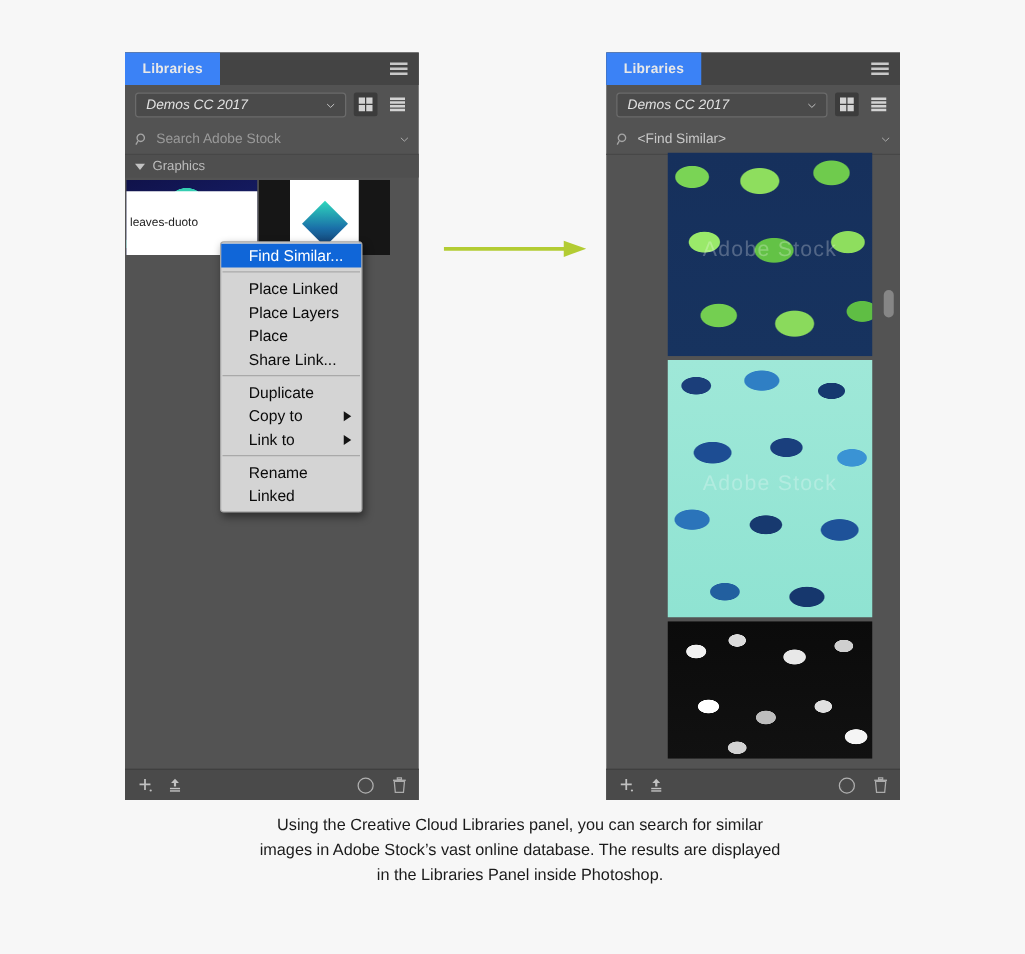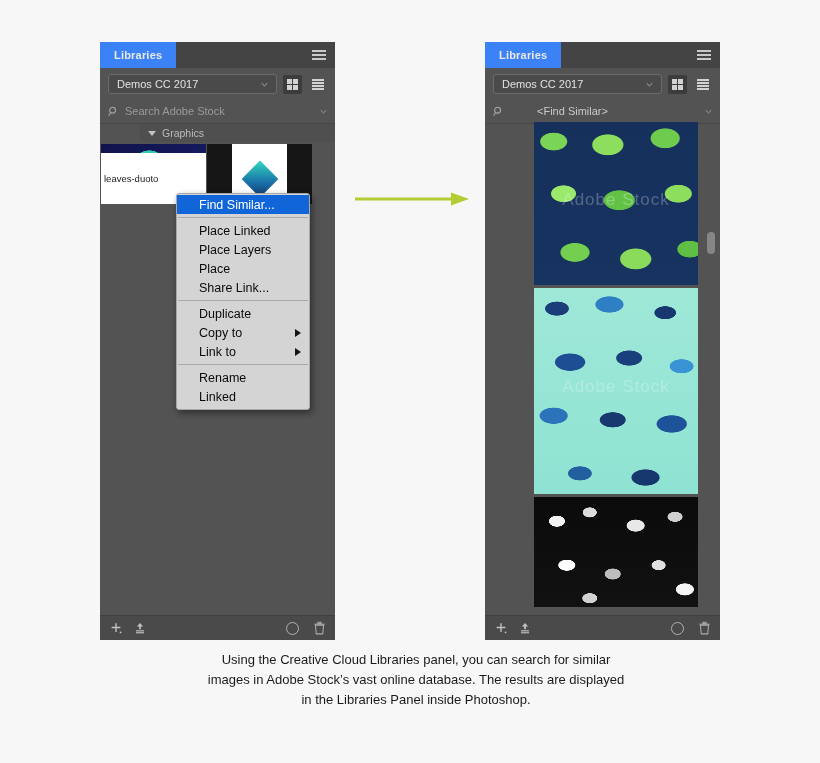--- a/index.html
+++ b/index.html
@@ -35,23 +35,24 @@
   }
   .hamburger{
     position:absolute;right:9px;top:50%;
     transform:translateY(-50%);
     width:14px;height:10px;
     display:flex;flex-direction:column;justify-content:space-between;
   }
   .hamburger i{display:block;height:1.6px;background:#c9c9c9;width:100%;}
   
   .toolrow{
-    display:flex;align-items:flex-end;
+    display:flex;align-items:flex-start;
     padding:6px 8px 5px 8px;
     gap:6px;
+    font-style:italic;
   }
   .libselect{
     flex:1;
     height:20px;
     background:#4a4a4a;
     border:1px solid #6b6b6b;
     border-radius:3px;
     display:flex;align-items:center;
     padding:0 8px;
     font-size:11px;
@@ -91,33 +92,32 @@
     padding:0 8px;
     border-bottom:1px solid #474747;
     position:relative;
   }
   .mag{width:11px;height:11px;margin-right:6px;flex:0 0 auto;}
   .searchtext{
     font-size:11px;
     color:#9a9a9a;
     flex:1;
   }
-  .searchtext.filled{color:#c9c9c9;margin-left:27px;}
+  .searchtext.filled{color:#c9c9c9;}
   .searchrow .chev{
     width:7px;height:7px;margin-left:auto;flex:0 0 auto;
   }
   
   .grouphdr{
     height:18px;
     display:flex;align-items:center;
     padding:0 8px;
     font-size:10.5px;
     color:#bcbcbc;
     background:#4f4f4f;
-    margin-left:40px;
   }
   .tri{
     width:0;height:0;
     border-left:4px solid transparent;
     border-right:4px solid transparent;
     border-top:5px solid #c3c3c3;
     margin-right:6px;
   }
   
   .thumbs{
@@ -258,21 +258,21 @@
     position:absolute;
     top:82px;left:1px;
     width:8px;height:22px;
     background:#868686;
     border-radius:4px;
   }
   
   .ctxmenu{
     position:absolute;
     left:176px;top:193px;
-    width:134px;
+    width:114px;
     background:#d4d4d4;
     border:1px solid #a8a8a8;
     border-radius:3px;
     box-shadow:2px 3px 7px rgba(0,0,0,.45);
     padding:1px 0 3px 0;
     font-size:12.5px;
     color:#0a0a0a;
     z-index:40;
     box-sizing:border-box;
   }

